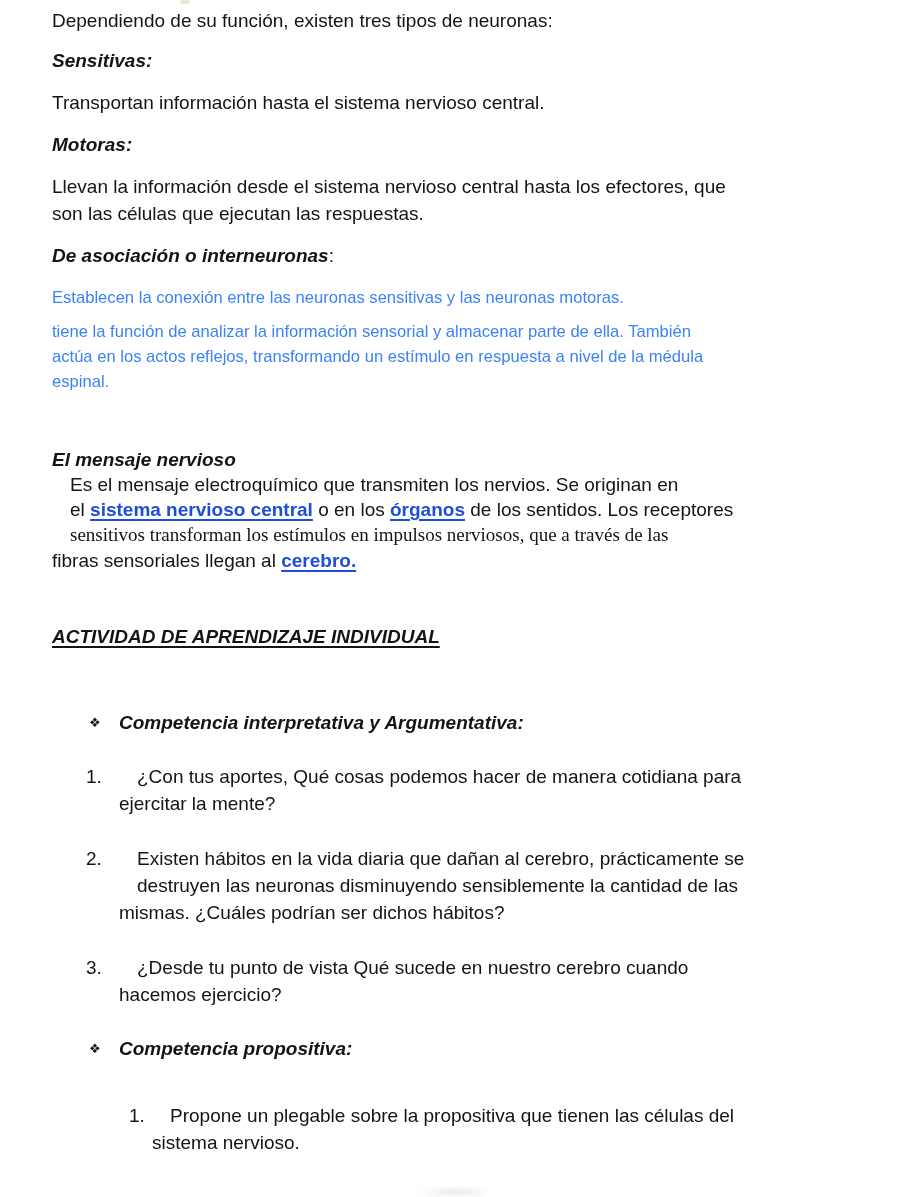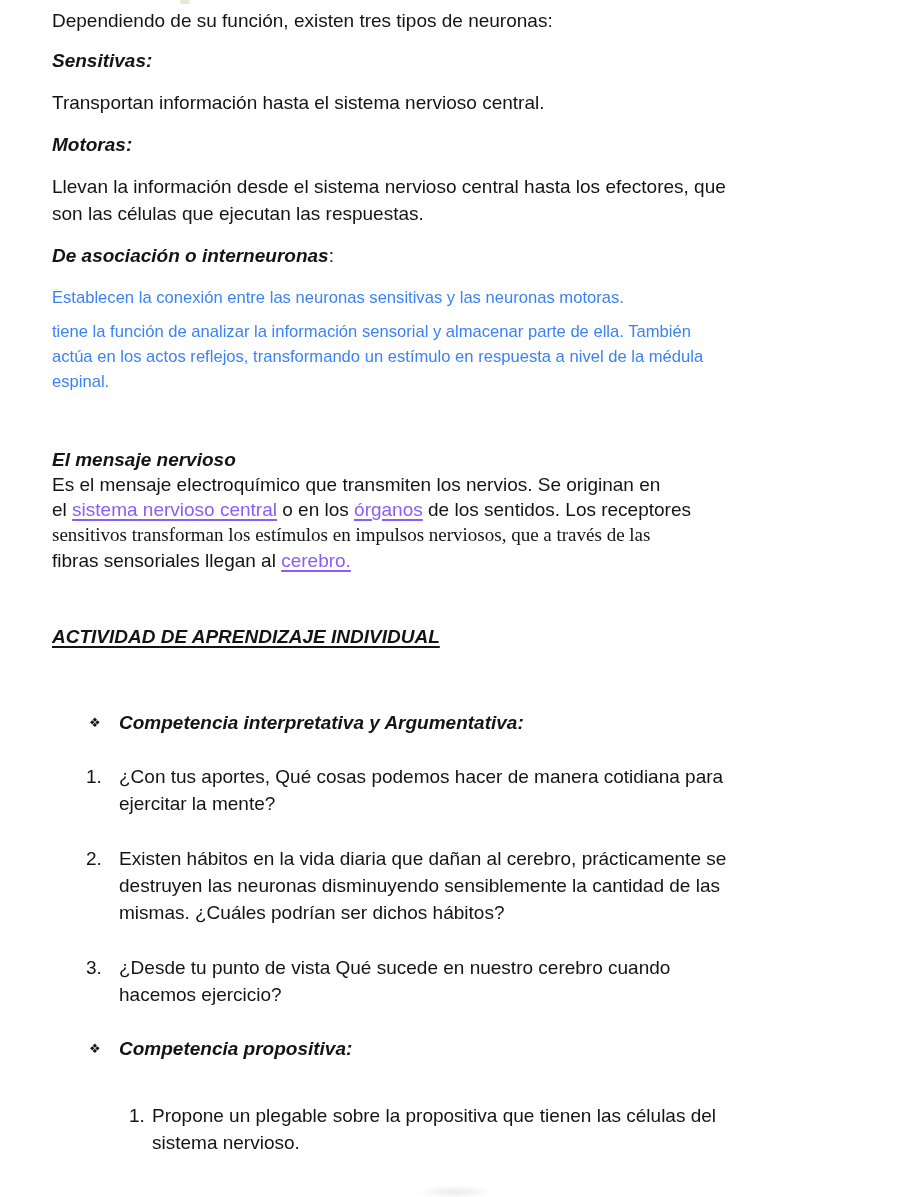--- a/index.html
+++ b/index.html
@@ -6,22 +6,22 @@
   body {
     width: 913px; height: 1197px; position: relative; overflow: hidden;
     font-family: "Liberation Sans", sans-serif; color: #141414;
   }
   .page { position: absolute; left: 52px; top: 0; width: 788px; }
   .line { position: absolute; left: 0; white-space: nowrap; }
   .p { position: absolute; left: 0; width: 786px; }
   .t19 { font-size: 19px; line-height: 24px; }
   .t17 { font-size: 16.6px; line-height: 21px; color: #3b82f6; }
   .b { font-weight: bold; font-style: italic; }
-  .just { text-align: justify; text-align-last: left; }
-  a.link { color: #8b5cf6; text-decoration: underline; text-decoration-thickness: 2px; text-underline-offset: 3px; }
+  .just { text-align: justify; text-align-last: left; margin-left: 18px; }
+  a.link { color: #1d4ed8; text-decoration: underline; text-decoration-thickness: 2px; text-underline-offset: 3px; font-weight: bold; }
   .heading-u { text-decoration: underline; text-decoration-thickness: 2px; text-underline-offset: 3px; }
   .bullet { position: absolute; font-size: 13px; line-height: 24px; }
   .num { position: absolute; font-size: 19px; line-height: 24px; }
   .top-deco { position: absolute; top: 0; left: 180px; width: 10px; height: 4px; background: #e6ead0; border-radius: 3px; }
   .bottom-shadow { position: absolute; left: 415px; top: 1185px; width: 80px; height: 14px; border-radius: 50%;
     background: radial-gradient(ellipse at center, #ececec 0%, #ffffff 70%); }
 </style>
 </head>
 <body>
 

